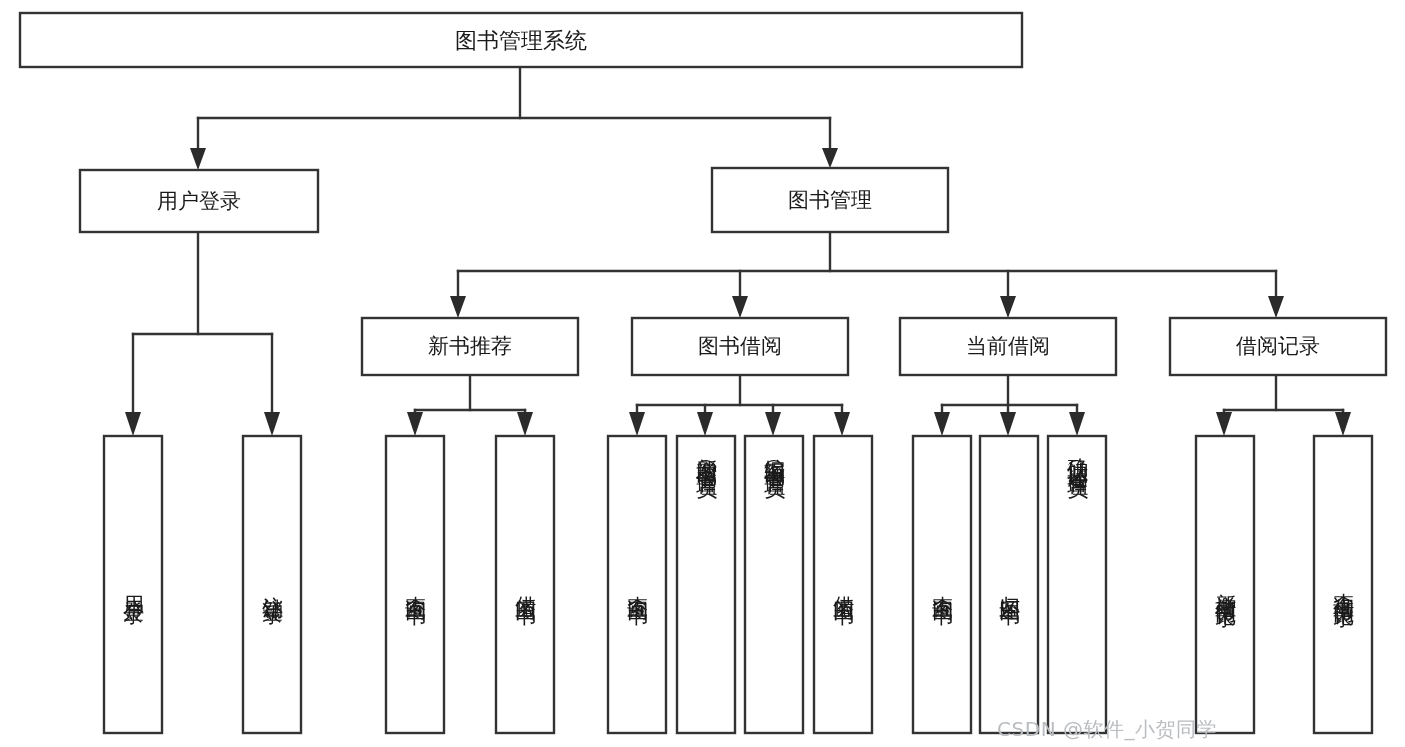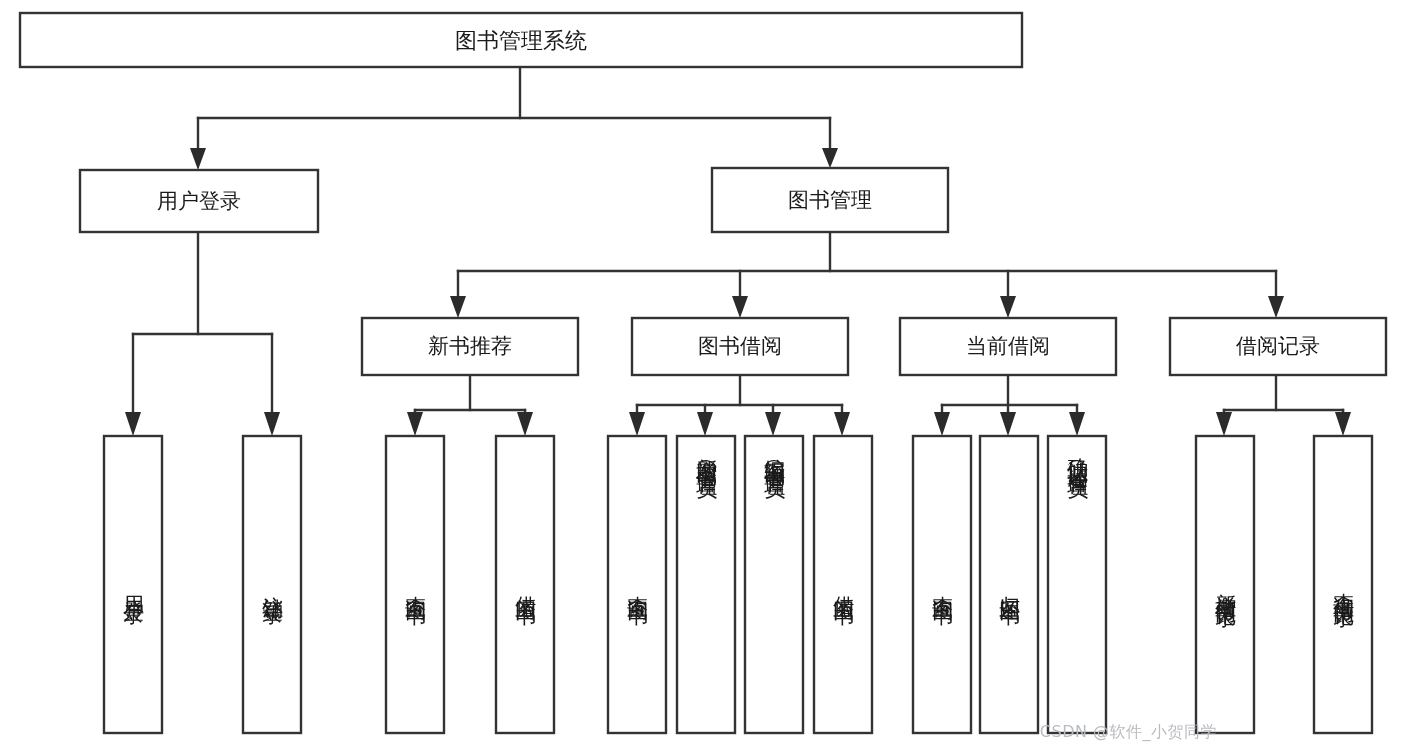--- a/index.html
+++ b/index.html
@@ -72,21 +72,21 @@
     line-height: 1.12;
     letter-spacing: 3px;
     color: #1a1a1a;
     white-space: nowrap;
   }
   .watermark {
     position: absolute;
     right: 8px;
     bottom: 4px;
     font-family: "DejaVu Sans", "Liberation Sans", sans-serif;
-    font-size: 16px;
+    font-size: 20px;
     color: #b9bcc0;
     letter-spacing: 0.5px;
     white-space: nowrap;
   }
 </style>
 </head>
 <body>
 
 <div id="diagram-root">
 

